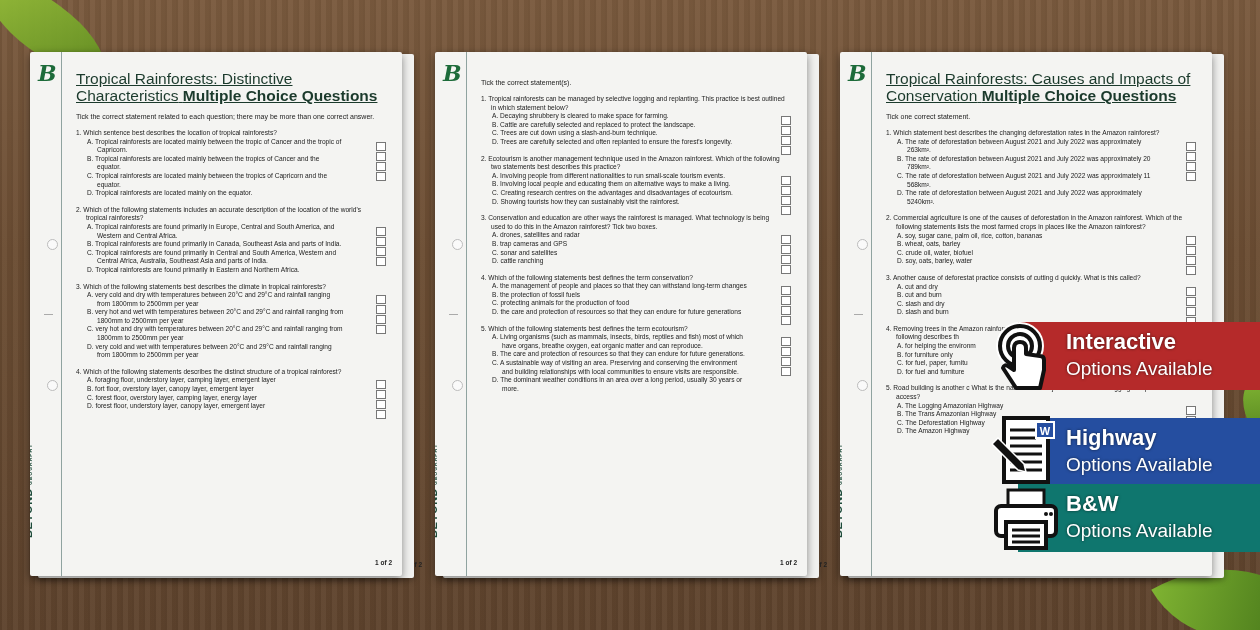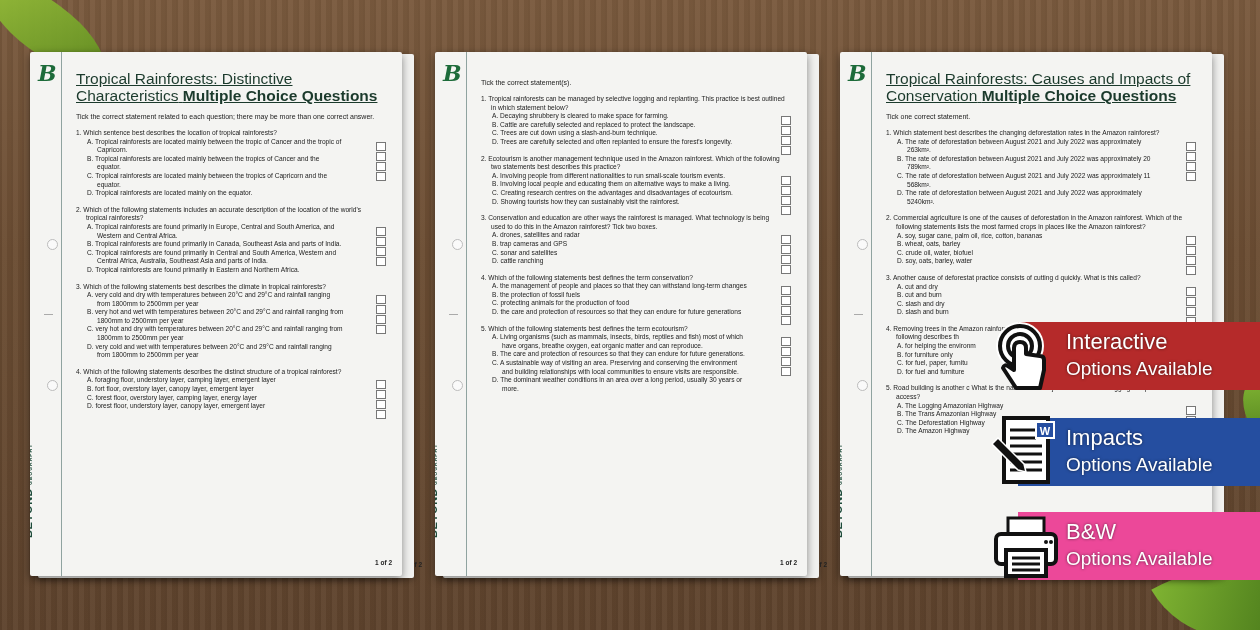--- a/index.html
+++ b/index.html
@@ -29,25 +29,25 @@
   .instr{font-size:7px;color:#222;margin-top:8px;line-height:9px}
   .q{margin-top:8px;font-size:6.6px;color:#222;line-height:8.6px}
   .q .qt{padding-left:10px;text-indent:-10px;padding-right:6px}
   .opt{position:relative;padding-left:21px;text-indent:-10px;padding-right:42px}
   .boxes{position:absolute;right:0;display:flex;flex-direction:column;gap:1px}
   .box{width:10px;height:9px;border:1px solid #777;background:#fff}
   .pageno{position:absolute;right:10px;bottom:10px;font-size:6.5px;font-weight:bold;color:#222}
   .backno{position:absolute;right:-8px;bottom:10px;font-size:6.5px;font-weight:bold;color:#222}
 
   .badge{position:absolute;left:1018px;width:242px;height:68px;color:#fff;}
-  .badge .t1{position:absolute;left:48px;top:7px;font-size:22px;font-weight:normal;text-shadow:0 0 3px rgba(0,0,0,.6)}
+  .badge .t1{position:absolute;left:48px;top:7px;font-size:22px;font-weight:bold;text-shadow:0 0 3px rgba(0,0,0,.6)}
   .badge .t2{position:absolute;left:48px;top:36px;font-size:19px;text-shadow:0 0 3px rgba(0,0,0,.6)}
   .badge.red{top:322px;background:#b52a2a}
   .badge.blue{top:418px;background:#254ea0}
-  .badge.dark{top:512px;background:#ec4899}
+  .badge.dark{top:484px;background:#0f766e}
   .bicon{position:absolute;left:-28px;top:-2px;width:70px;height:72px}
 </style>
 </head>
 <body>
 
 <div class="leaf tl"></div>
 <div class="leaf r"></div>
 <div class="leaf br"></div>
 
 <div id="sheets">
@@ -337,21 +337,21 @@
         <line x1="20" y1="22" x2="46" y2="22"></line>
         <line x1="20" y1="30" x2="52" y2="30"></line>
         <line x1="20" y1="38" x2="52" y2="38"></line>
         <line x1="20" y1="46" x2="52" y2="46"></line>
         <line x1="20" y1="54" x2="52" y2="54"></line>
       </g>
     <rect x="46" y="6" width="18" height="16" fill="#254ea0" stroke="#fff" stroke-width="2"></rect>
     <text x="55" y="19" fill="#fff" font-size="11" font-weight="bold" text-anchor="middle" font-family="Liberation Sans, sans-serif">W</text>
     <path d="M2 28 L8 22 L34 48 L36 56 L28 54 Z" fill="#111" stroke="#fff" stroke-width="1.5"></path>
   </svg>
-  <span class="t1">Impacts</span>
+  <span class="t1">Highway</span>
   <span class="t2">Options Available</span>
 </div>
 <div class="badge dark">
   <svg class="bicon" viewBox="0 0 70 72">
     <rect x="18" y="8" width="36" height="18" fill="#fff" stroke="#111" stroke-width="3"></rect>
     <rect x="6" y="24" width="60" height="30" rx="5" fill="#fff" stroke="#111" stroke-width="4"></rect>
     <circle cx="56" cy="32" r="2" fill="#111"></circle>
       <circle cx="61" cy="32" r="2" fill="#111"></circle>
     <rect x="16" y="40" width="40" height="26" fill="#fff" stroke="#111" stroke-width="4"></rect>
     <g stroke="#111" stroke-width="3">

